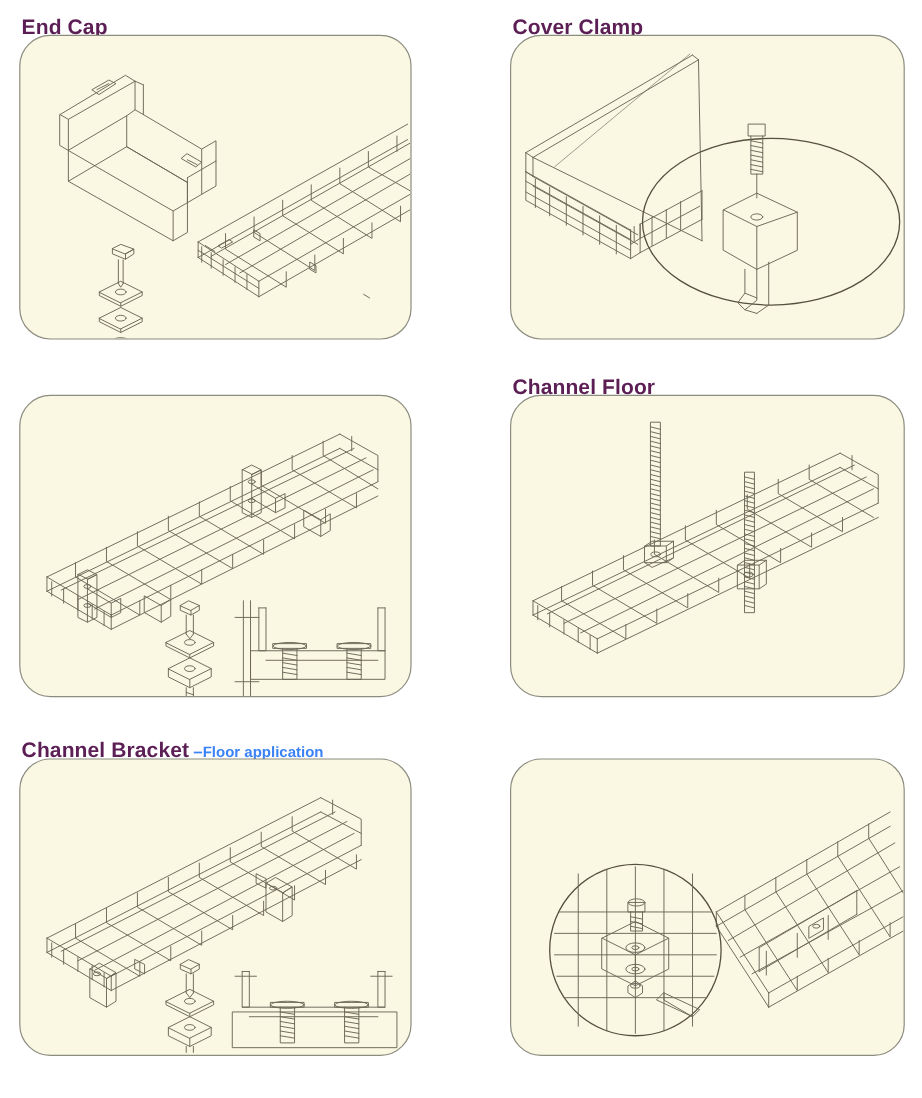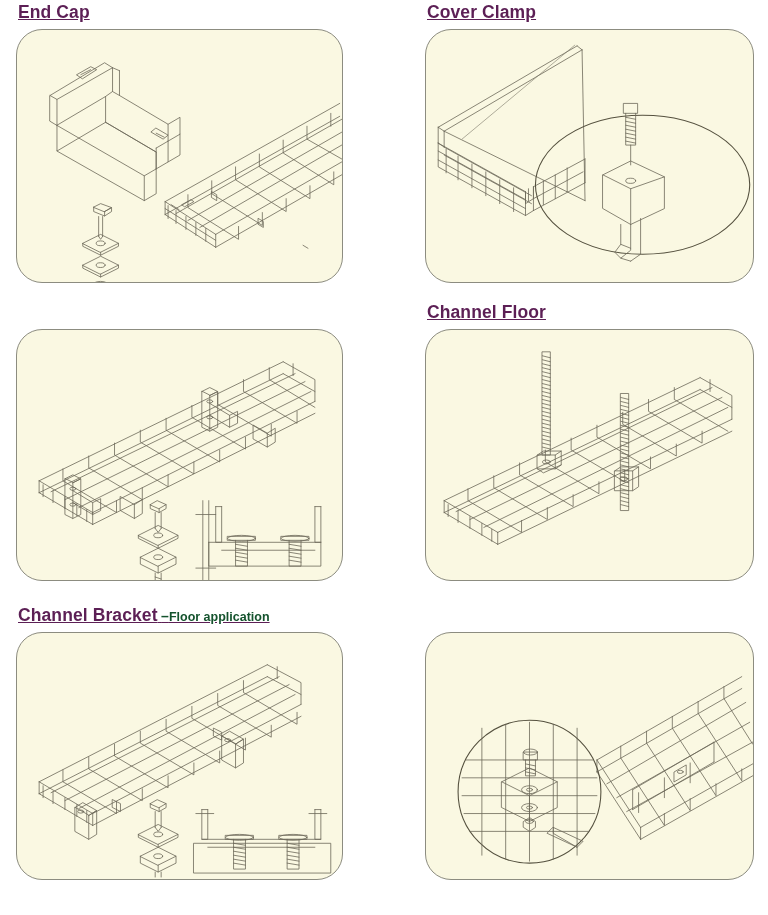--- a/index.html
+++ b/index.html
@@ -21,34 +21,33 @@
     grid-template-columns: 414px 354px;
     grid-template-rows: 300px 303px 300px;
     width: 768px; height: 915px;
   }
   .cell { position: relative; padding: 0; }
   .cell-inner { position: relative; width: 100%; height: 100%; }
 
   .card-title {
     position: absolute;
     left: 18px;
-    top: 2px;
+    top: 12px;
     font-size: 17.5px;
     font-weight: bold;
     color: #5c1f55;
     letter-spacing: 0.1px;
     white-space: nowrap;
     line-height: 1.2;
-    text-decoration: underline;
   }
   .cell.right .card-title { left: 13px; text-align: center; }
   .card-title .subtitle {
     font-size: 12.5px;
     font-weight: bold;
-    color: #14532d;
+    color: #3b82f6;
     letter-spacing: 0px;
   }
   .card-title .subtitle .dash { font-size: 14px; }
 
   .panel {
     position: absolute;
     left: 16px;
     top: 29px;
     width: 327px;
     height: 254px;

